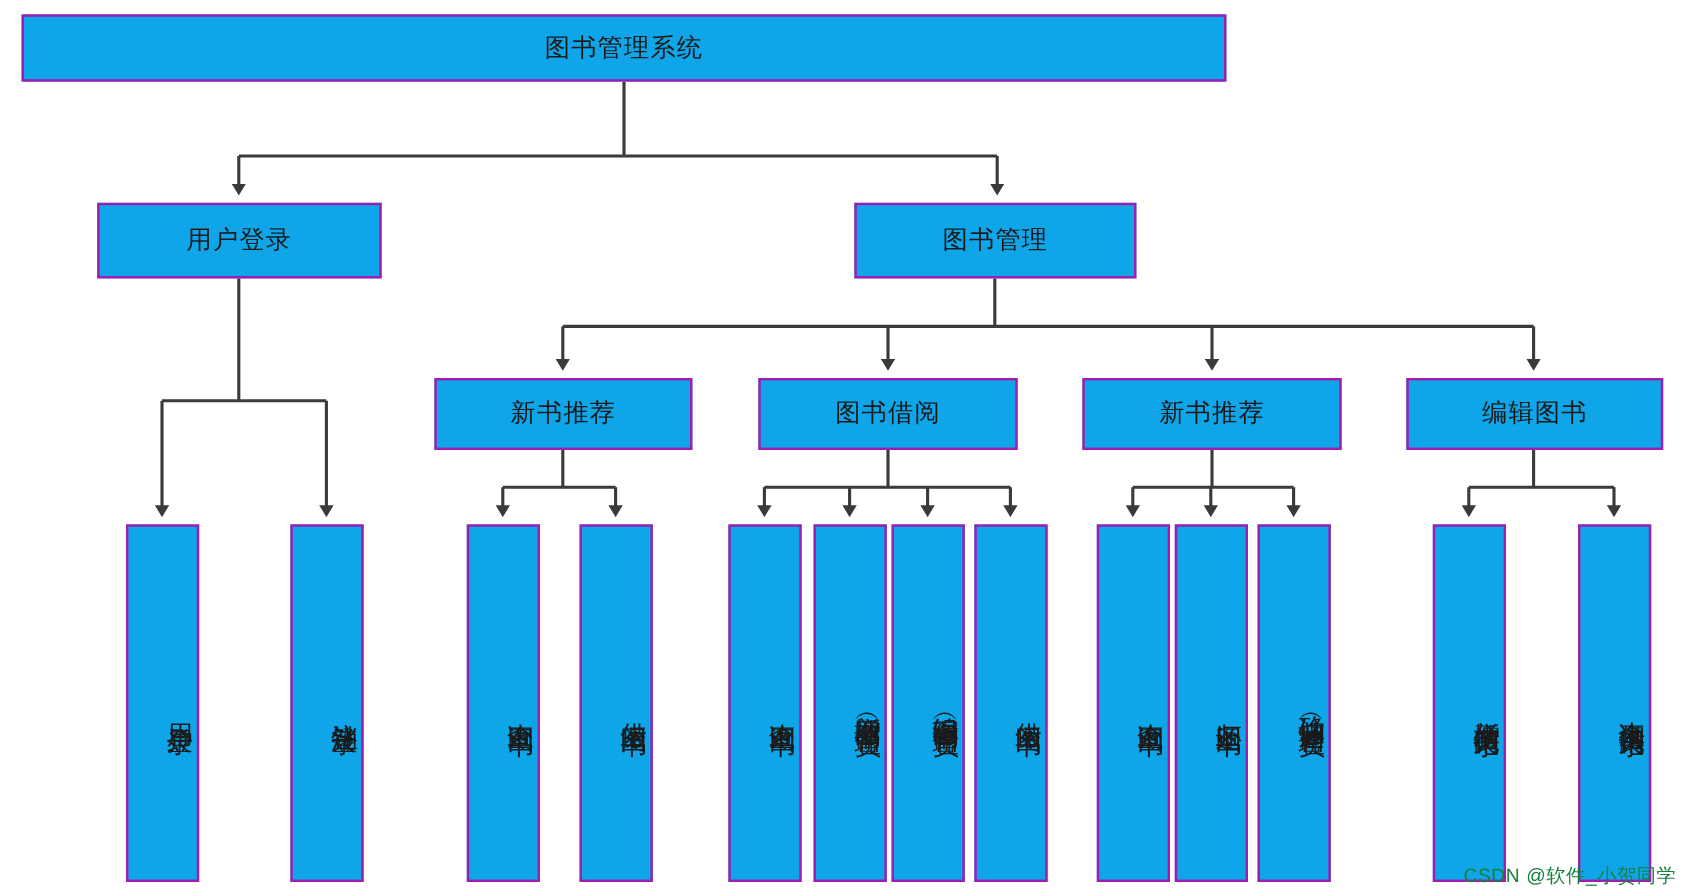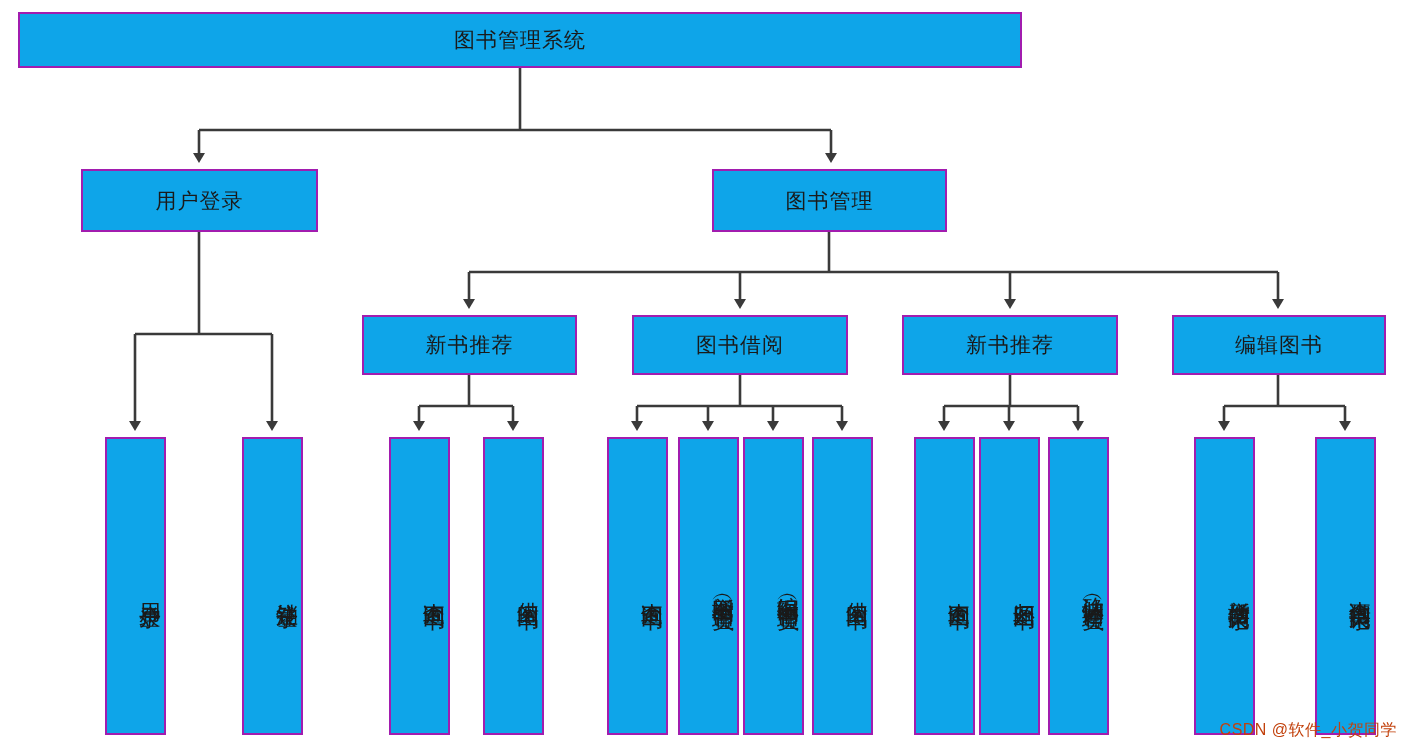--- a/index.html
+++ b/index.html
@@ -57,21 +57,21 @@
     white-space: nowrap;
   }
   .node-v.tall {
     padding-top: 4px;
   }
   .watermark {
     position: absolute;
     right: 8px;
     bottom: 6px;
     font-size: 16px;
-    color: #c2410c;
+    color: #15803d;
     letter-spacing: 0.5px;
     white-space: nowrap;
   }
 </style>
 </head>
 <body>
 
 <div id="canvas">
 
   <svg class="wires" viewBox="0 0 1405 747" xmlns="http://www.w3.org/2000/svg">

